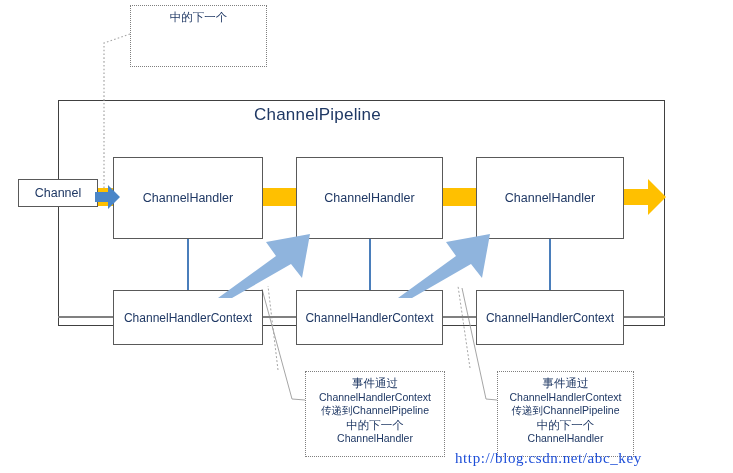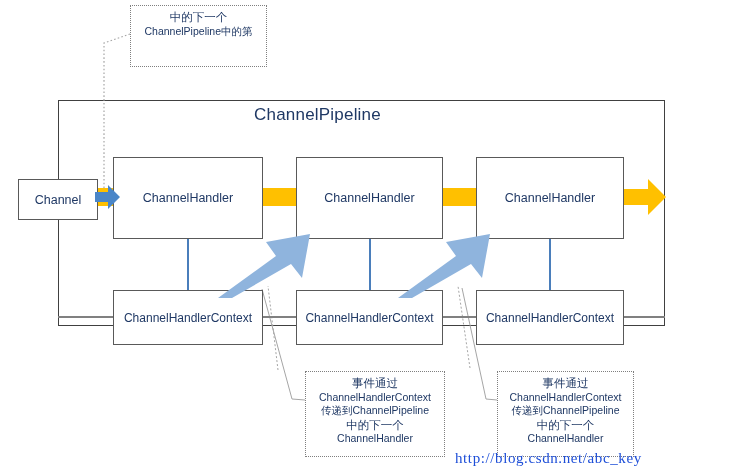--- a/index.html
+++ b/index.html
@@ -37,21 +37,21 @@
     left:58px;top:105px;width:519px;
     text-align:center;
     font-size:17px;
     color:#1f3864;
     z-index:4;
     letter-spacing:.2px;
   }
 
   
   #channel-box{
-    left:18px;top:179px;width:80px;height:41px;
+    left:18px;top:179px;width:80px;height:28px;
     font-size:12.5px;
     z-index:6;
   }
 
   
   .handler-box{
     top:157px;height:82px;width:150px;
     font-size:12.5px;
     z-index:5;
   }
@@ -205,21 +205,20 @@
   </div>
   <div class="box context-box" id="context-2">
     <span>ChannelHandlerContext</span>
   </div>
   <div class="box context-box" id="context-3">
     <span>ChannelHandlerContext</span>
   </div>
 
   <div class="callout" id="callout-top">
     <div class="line cn">中的下一个</div>
-    <div class="line en">ChannelPipeline中的第</div>
   </div>
 
   <div class="callout" id="callout-mid">
     <div class="line cn">事件通过</div>
     <div class="line en">ChannelHandlerContext</div>
     <div class="line en">传递到ChannelPipeline</div>
     <div class="line cn">中的下一个</div>
     <div class="line en">ChannelHandler</div>
   </div>
 

